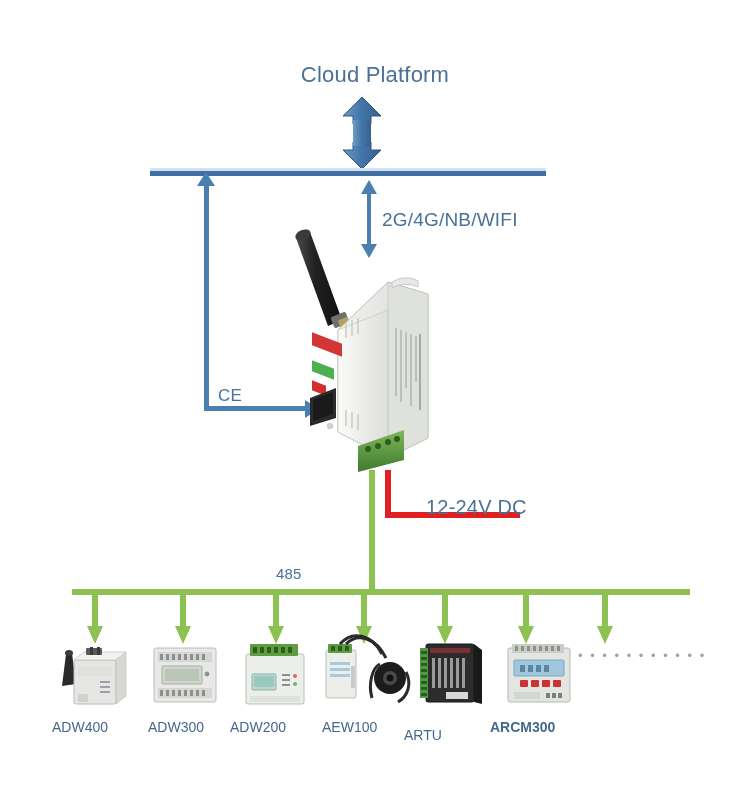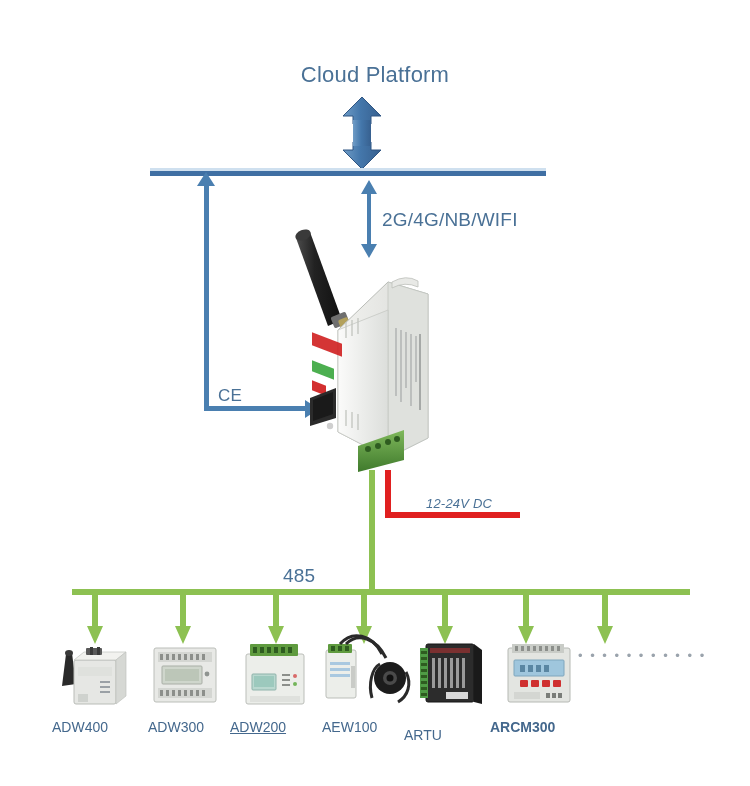--- a/index.html
+++ b/index.html
@@ -24,22 +24,22 @@
     letter-spacing: 0.2px;
   }
   #cloud-platform-title {
     left: 0; right: 0; top: 62px;
     text-align: center;
     font-size: 22px;
     color: #4a7196;
   }
   #wireless-label { left: 382px; top: 209px; font-size: 19px; }
   #ce-label       { left: 218px; top: 386px; font-size: 17px; }
-  #power-label    { left: 426px; top: 496px; font-size: 13px; font-style: italic; }
-  #rs485-label    { left: 276px; top: 565px; font-size: 19px; margin-left: 7px; }
+  #power-label    { left: 426px; top: 496px; font-size: 20px; }
+  #rs485-label    { left: 276px; top: 565px; font-size: 15px; }
 
   .dev-label {
     font-size: 14px;
     color: #44688d;
     text-align: left;
     width: 92px;
   }
 
   
   #cloud-bus {
@@ -307,21 +307,21 @@
     <rect x="24" y="40" width="20" height="11" fill="#9cc9bd"></rect>
     <g fill="#8c8f8b">
         <rect x="52" y="38" width="8" height="2"></rect>
         <rect x="52" y="43" width="8" height="2"></rect>
         <rect x="52" y="48" width="8" height="2"></rect>
       </g>
     <circle cx="65" cy="40" r="2" fill="#d96a6a"></circle>
     <circle cx="65" cy="48" r="2" fill="#74b55a"></circle>
     <rect x="20" y="60" width="50" height="6" fill="#dfe1dd"></rect>
   </svg>
-  <div class="abs dev-label" style="left:230px; top:719px;text-decoration:underline;">ADW200</div>
+  <div class="abs dev-label" style="left:230px; top:719px;">ADW200</div>
 
   <svg class="abs" style="left:318px; top:628px; width:100px; height:84px;" viewBox="0 0 100 84">
     <rect x="8" y="22" width="30" height="48" rx="2" fill="#eceeea" stroke="#bbbeb9"></rect>
     <rect x="10" y="16" width="24" height="9" rx="1" fill="#5f9b3f"></rect>
     <g fill="#2e5c20">
         <rect x="13" y="18" width="4" height="5"></rect>
         <rect x="20" y="18" width="4" height="5"></rect>
         <rect x="27" y="18" width="4" height="5"></rect>
       </g>
     <g fill="#a9c8e0">

